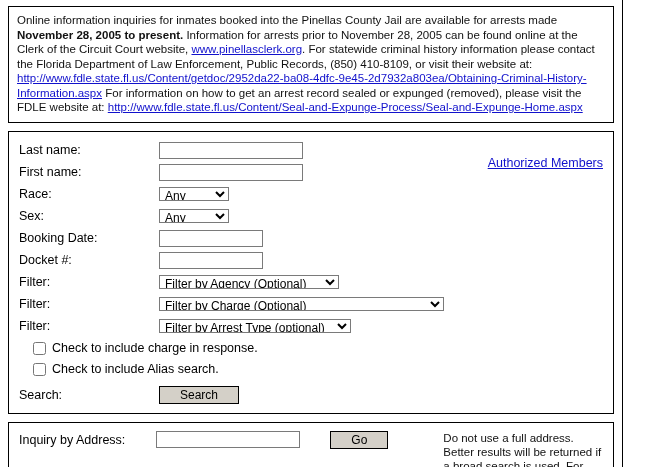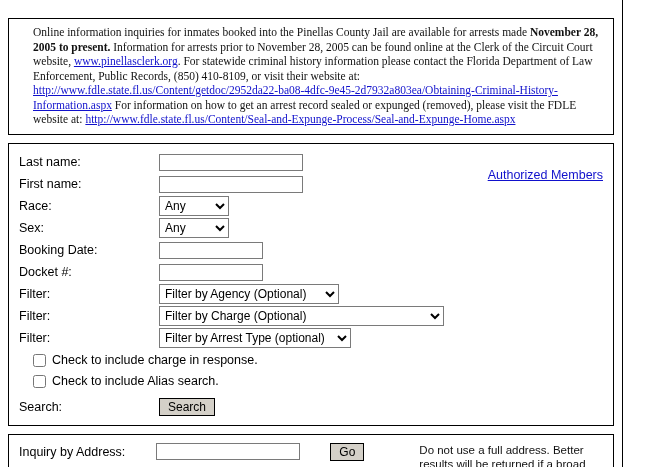--- a/index.html
+++ b/index.html
@@ -27,27 +27,26 @@
   }
   .right-gutter {
     position: absolute;
     left: 624px; top: 0;
     width: 21px; height: 467px;
     background: #ffffff;
   }
 
   
   .notice {
-    margin: 18px 8px 0 8px;
-    border: 1px solid #000000;
-    padding: 6px 8px 7px 24px;
+    margin: 6px 8px 0 8px;
+    border: 1px solid #000000;
+    padding: 6px 8px 7px 8px;
     font-size: 11.5px;
     line-height: 14.5px;
     color: #111111;
-    font-family: Liberation Serif, serif;
   }
   .notice b { font-weight: bold; }
   .notice a {
     color: #1111cc;
     text-decoration: underline;
   }
 
   
   .formbox {
     margin: 8px 8px 0 8px;
@@ -88,21 +87,21 @@
     box-sizing: content-box;
   }
   input.w-long { width: 138px; }
   input.w-mid  { width: 98px; }
 
   select.sel {
     font-family: "Liberation Sans", sans-serif;
     font-size: 12px;
     border: 1px solid #7a7a7a;
     background: #ffffff;
-    height: 20px;
+    height: 14px;
     padding: 0 1px;
   }
   select.s-any { width: 70px; }
   select.s-agency { width: 180px; }
   select.s-charge { width: 285px; }
   select.s-arrest { width: 192px; }
 
   .chkrow {
     display: flex;
     align-items: center;
@@ -117,21 +116,21 @@
     display: flex;
     align-items: center;
     height: 24px;
     margin-top: 4px;
   }
   button.btn, input.btn {
     font-family: "Liberation Sans", sans-serif;
     font-size: 12px;
     background: #d4d0c8;
     border: 1px solid #000000;
-    padding: 1px 8px;
+    padding: 1px 20px;
     cursor: pointer;
     color: #000000;
   }
   .req {
     margin-top: 5px;
     font-size: 11.5px;
     color: #cc0000;
   }
 
   

